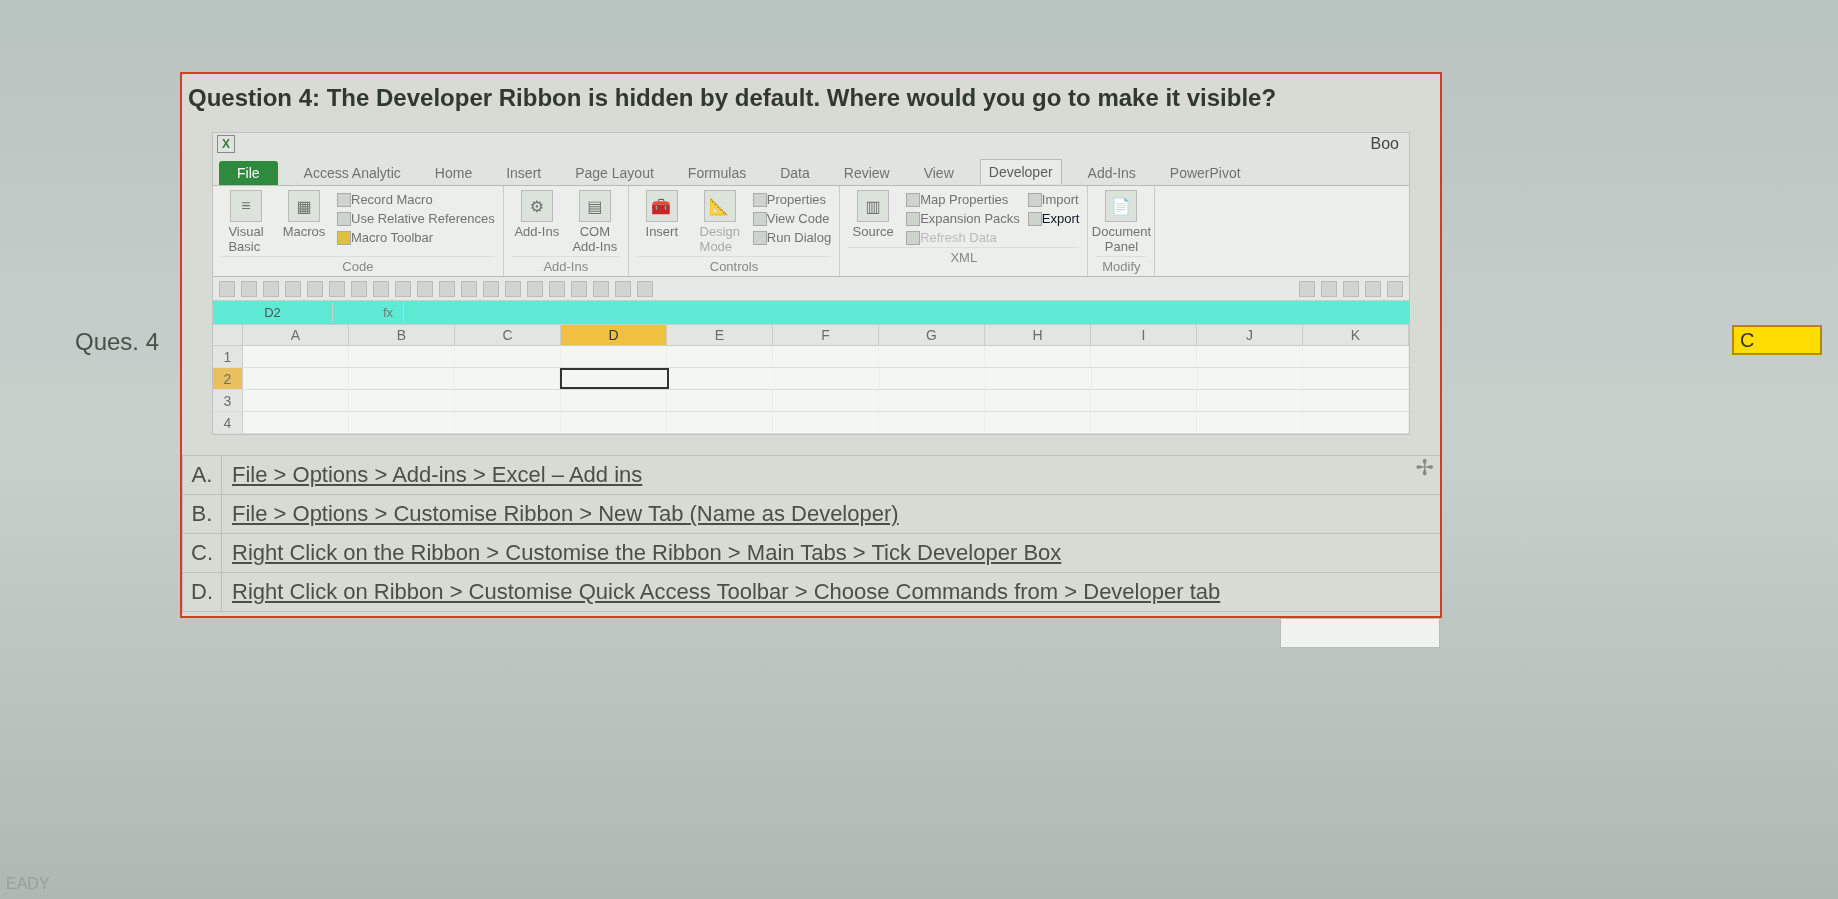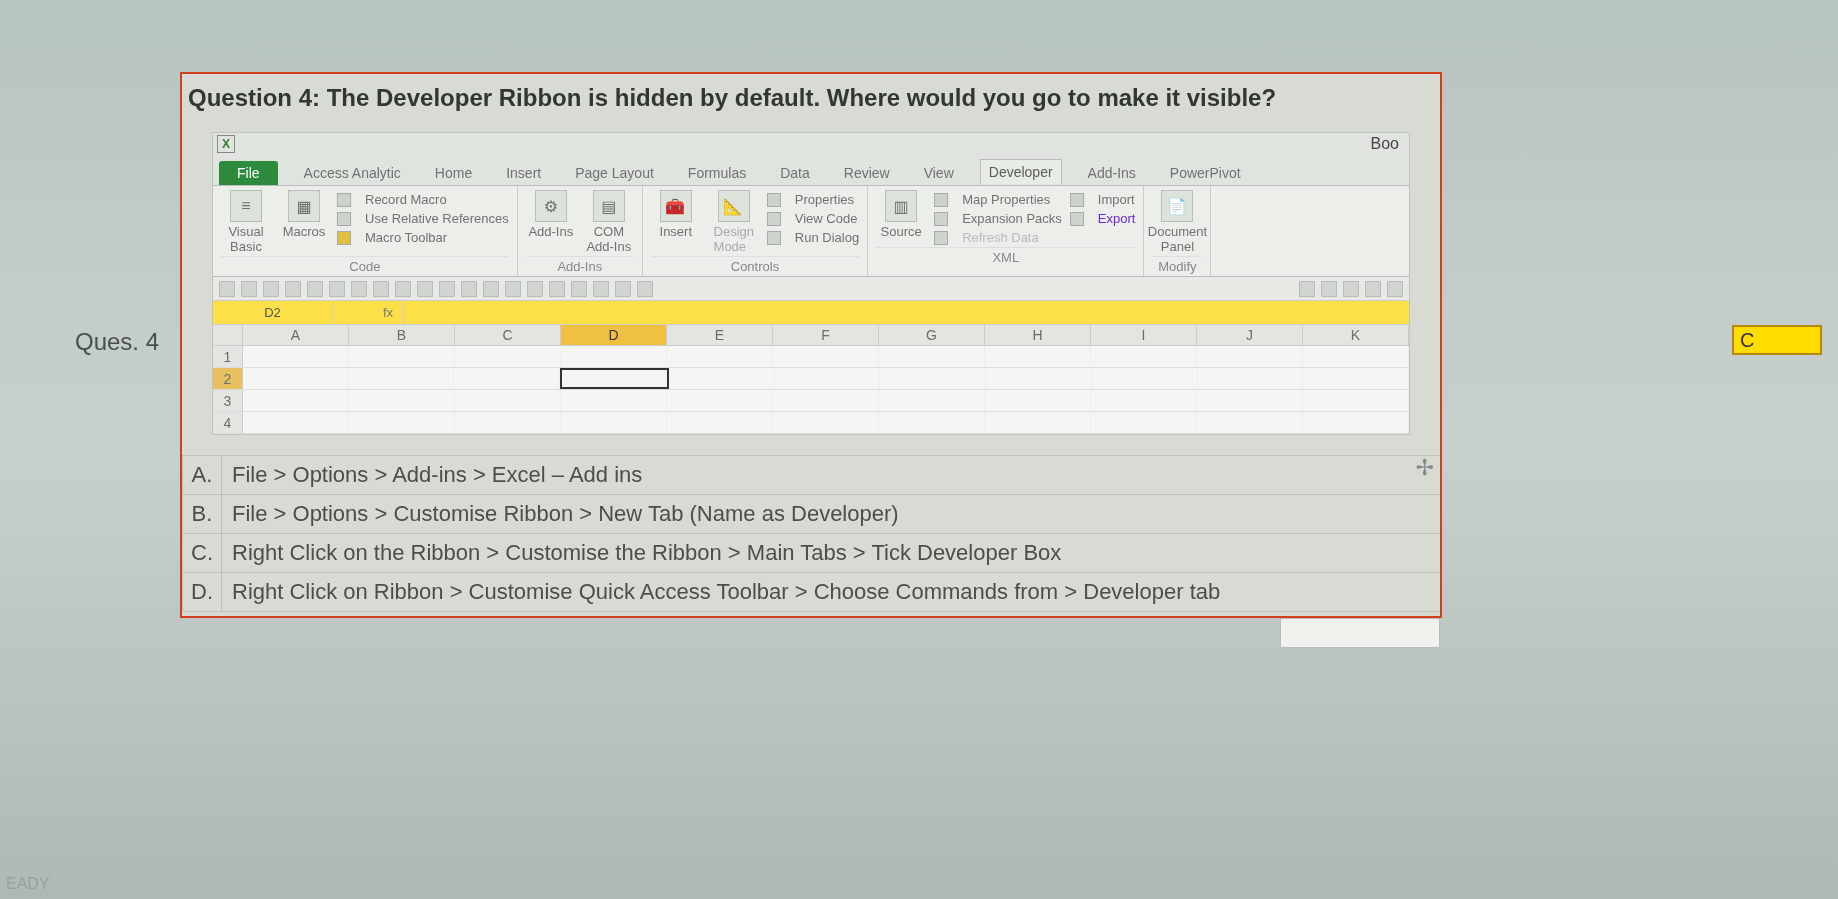--- a/index.html
+++ b/index.html
@@ -59,45 +59,45 @@
   .tabs-row { display:flex; align-items:flex-end; border-bottom:1px solid #bbb; padding:4px 6px 0 6px; gap:18px; font-size:14px;}
   .tab { padding:4px 8px; color:#707470; cursor:default; }
   .tab.file { background:#2e8b3d; color:#fff; border-radius:3px 3px 0 0; padding:4px 18px;}
   .tab.active { border:1px solid #bbb; border-bottom:1px solid #e0e4de; background:#e8ece6; color:#5a5e58; }
   .ribbon-body { display:flex; border-bottom:1px solid #bbb; background:#ebeee9; }
   .ribbon-group { border-right:1px solid #ccc; padding:4px 8px 2px 8px; display:flex; flex-direction:column; align-items:center; font-size:13px; color:#707470;}
   .rg-row { display:flex; align-items:flex-start; gap:8px; }
   .big-btn { display:flex; flex-direction:column; align-items:center; font-size:13px; width:50px; }
   .big-icon { width:32px; height:32px; background:#dce3db; border:1px solid #bbb; margin-bottom:2px; display:flex; align-items:center; justify-content:center; font-size:16px;}
   .small-list { display:flex; flex-direction:column; gap:4px; font-size:13px; padding-top:2px;}
-  .small-item { display:flex; align-items:flex-end; gap:14px; color:#707470;}
+  .small-item { display:flex; align-items:flex-end; gap:0; color:#707470;}
   .small-ico { width:14px; height:14px; background:#cdd4cc; border:1px solid #aaa; display:inline-block;}
   .group-label { font-size:13px; color:#888; padding-top:2px; text-align:center; border-top:1px solid #ddd; width:100%; margin-top:2px;}
   .qat-row { display:flex; align-items:center; gap:6px; padding:2px 6px; border-bottom:1px solid #ccc; background:#e6e9e4; height:24px;}
   .qat-ico { width:16px; height:16px; background:#d0d6cf; border:1px solid #bbb;}
-  .namebox-row { display:flex; align-items:center; border-bottom:1px solid #ccc; background:#fde047; height:24px;}
+  .namebox-row { display:flex; align-items:center; border-bottom:1px solid #ccc; background:#5eead4; height:24px;}
   .namebox { width:120px; border-right:1px solid #ccc; padding:2px 8px; color:#555; text-align:center;}
   .fx { padding:0 10px; color:#777;}
   .colhdr-row { display:flex; background:#e2e5e0; border-bottom:1px solid #ccc;}
   .rh { width:30px; border-right:1px solid #ccc;}
   .ch { flex:1; text-align:center; border-right:1px solid #ccc; padding:2px 0; color:#6a6e68; font-size:14px;}
   .ch.sel { background:#f0c040; color:#333;}
   .grid-row { display:flex; height:22px; border-bottom:1px solid #ddd; background:#f4f6f3;}
   .rhc { width:30px; border-right:1px solid #ccc; background:#e2e5e0; text-align:center; color:#6a6e68; font-size:14px; display:flex; align-items:center; justify-content:center;}
   .rhc.sel { background:#e8c060;}
   .cell { flex:1; border-right:1px solid #eee;}
   .cell.sel { border:2px solid #333; }
   .answers {
     margin: 20px 0 4px 0;
     font-size: 22px;
     color: #4a5048;
   }
   .answers-row { display:flex; border-top:1px solid #c0c0b8;}
   .ans-letter { width:40px; padding:6px 6px; border-right:1px solid #c0c0b8; border-left:1px solid #c0c0b8; text-align:center;}
-  .ans-text { flex:1; padding:6px 10px;}
+  .ans-text { flex:1; padding:6px 10px;text-decoration:underline;}
   .plus-icon { position:absolute; right:6px; top:0; font-size:22px; color:#888;}
   .ans-input-box {
     position:absolute; right:0; bottom:-36px;
     width:160px; height:30px;
     border:1px solid #bbb; background:#f0f2ee;
   }
   .status-bar {
     position:absolute; left:0; bottom:0;
     color:#9aa09a; font-size:16px; padding:6px 6px;
   }
@@ -132,21 +132,21 @@
       <div class="tab">Add-Ins</div>
       <div class="tab">PowerPivot</div>
     </div>
 
     <div class="ribbon-body">
 
       <div class="ribbon-group">
         <div class="rg-row">
           <div class="big-btn">
             <div class="big-icon">≡</div>
-            <div style="white-space:pre-line; text-align:center;">Visual
+            <div style="white-space:pre-line; ">Visual
 Basic</div>
           </div>
           <div class="big-btn">
             <div class="big-icon">▦</div>
             <div>Macros</div>
           </div>
           <div class="small-list">
             <div class="small-item">
                 <span class="small-ico"></span>
                 <span>Record Macro</span>
@@ -226,21 +226,21 @@
             <div class="small-item" style="color:#bbb;">
                 <span class="small-ico"></span>
                 <span>Refresh Data</span>
               </div>
           </div>
           <div class="small-list">
             <div class="small-item">
                 <span class="small-ico"></span>
                 <span>Import</span>
               </div>
-            <div class="small-item" style="color:#6d28d9;">
+            <div class="small-item" style="color:#0f172a;">
                 <span class="small-ico"></span>
                 <span>Export</span>
               </div>
           </div>
         </div>
         <div class="group-label">XML</div>
       </div>
 
       <div class="ribbon-group">
         <div class="rg-row">

